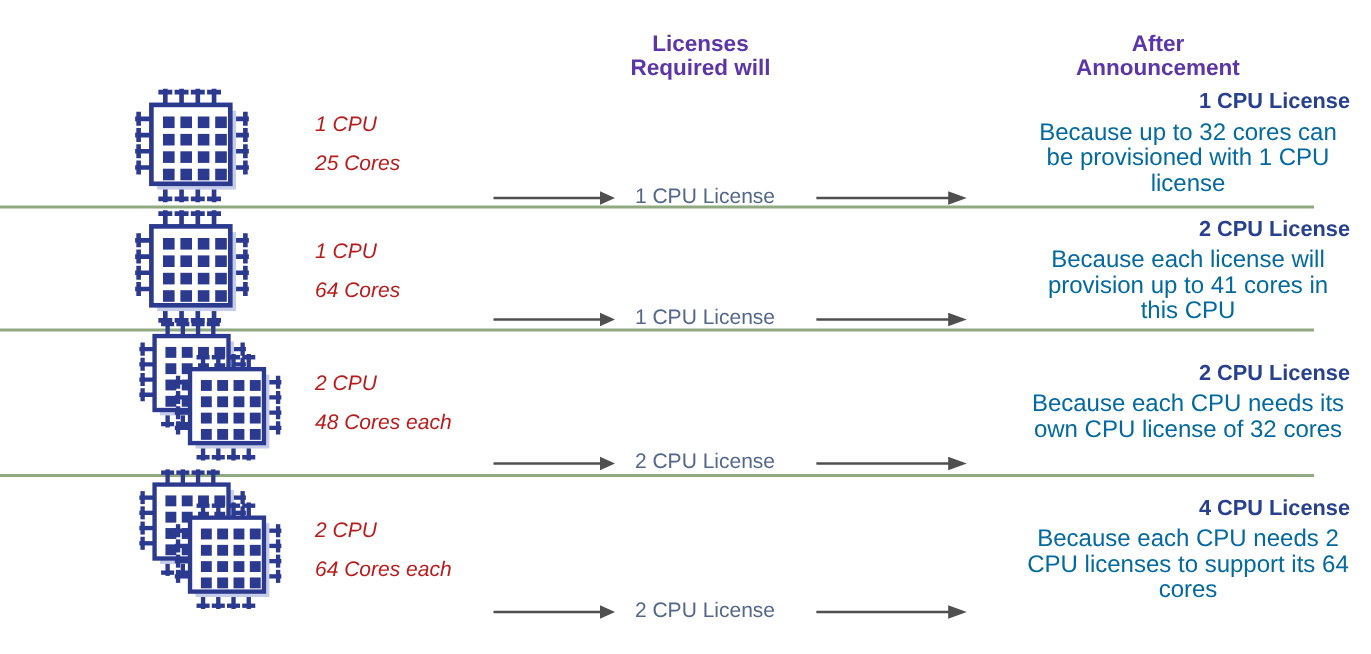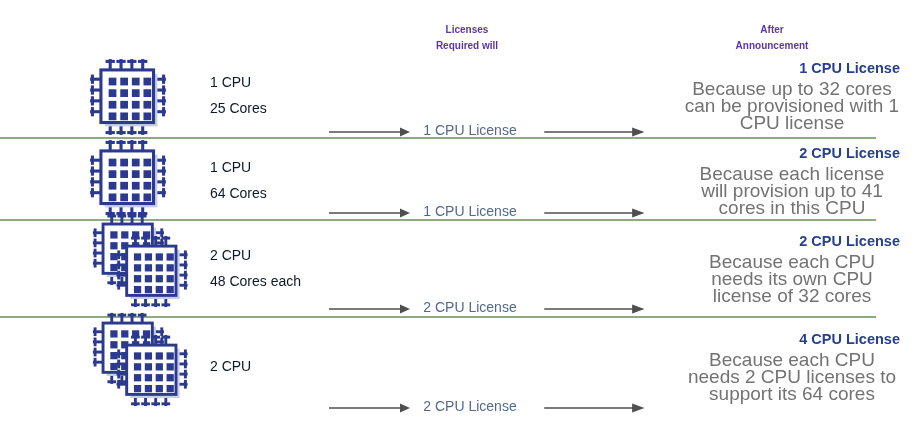--- a/index.html
+++ b/index.html
@@ -6,21 +6,21 @@
   .canvas{
     position:relative;
     width:914px;height:436px;
     background:#ffffff;
     font-family:"Liberation Sans", sans-serif;
     overflow:hidden;
   }
   .col-header{
     position:absolute;top:22px;
     text-align:center;
-    font-size:10px;font-weight:bold;
+    font-size:15px;font-weight:bold;
     color:#5c35a8;
     line-height:16px;
   }
   .col-header.today{left:392px;width:150px;}
   .col-header.after{left:692px;width:160px;}
   .divider{
     position:absolute;left:0;width:876px;height:2px;
     background:#7e9a6a;opacity:0.85;
   }
   .divider.d1{top:137px;}
@@ -35,33 +35,33 @@
     position:absolute;top:0;height:100%;
     display:flex;align-items:flex-end;justify-content:center;
   }
   .cell.chip-single{left:68px;width:120px;}
   .cell.chip-stack{left:82px;width:120px;}
   .cell.cpu-label{
     left:210px;width:140px;
     flex-direction:column;align-items:flex-start;justify-content:center;
   }
   .cpu-label .line{
-    font-size:14px;color:#0f172a;line-height:26px;white-space:nowrap;
+    font-size:14px;color:#b91c1c;line-height:26px;white-space:nowrap;font-style:italic;
   }
   .cell.arrow1{left:328px;width:84px;}
   .cell.arrow2{left:543px;width:104px;}
   .cell.license{left:410px;width:120px;}
   .license-text{font-size:14px;color:#53688a;white-space:nowrap;}
   .cell.after-col{left:645px;width:255px;flex-direction:column;justify-content:center;}
   .after-title{
     font-size:14.5px;font-weight:bold;color:#27408f;
     text-align:center;margin-bottom:4px;white-space:nowrap;
   }
   .after-desc{
-    font-size:19px;color:#737373;line-height:17px;
+    font-size:16px;color:#0369a1;line-height:17px;
     text-align:center;max-width:216px;
   }
   .chip-svg{display:block;}
   .arrow-svg{display:block;}
   .hidden-defs{position:absolute;width:0;height:0;overflow:hidden;}
 </style>
 </head>
 <body>
 
 <svg class="hidden-defs" aria-hidden="true">
@@ -243,20 +243,21 @@
 
   <div class="row r4">
     <div class="cell chip-stack">
       <svg class="chip-svg" width="104" height="104" viewBox="0 0 132 132">
         <use href="#chip" transform="translate(0,0) scale(0.92)"></use>
         <use href="#chip" transform="translate(30,28) scale(0.92)"></use>
       </svg>
     </div>
     <div class="cell cpu-label">
       <div class="line">2 CPU</div>
+      <div class="line">64 Cores each</div>
     </div>
     <div class="cell arrow1">
       <svg class="arrow-svg" width="84" height="12" viewBox="0 0 84 12">
           <use href="#arrow"></use>
         </svg>
     </div>
     <div class="cell license">
       <span class="license-text">2 CPU License</span>
     </div>
     <div class="cell arrow2">

